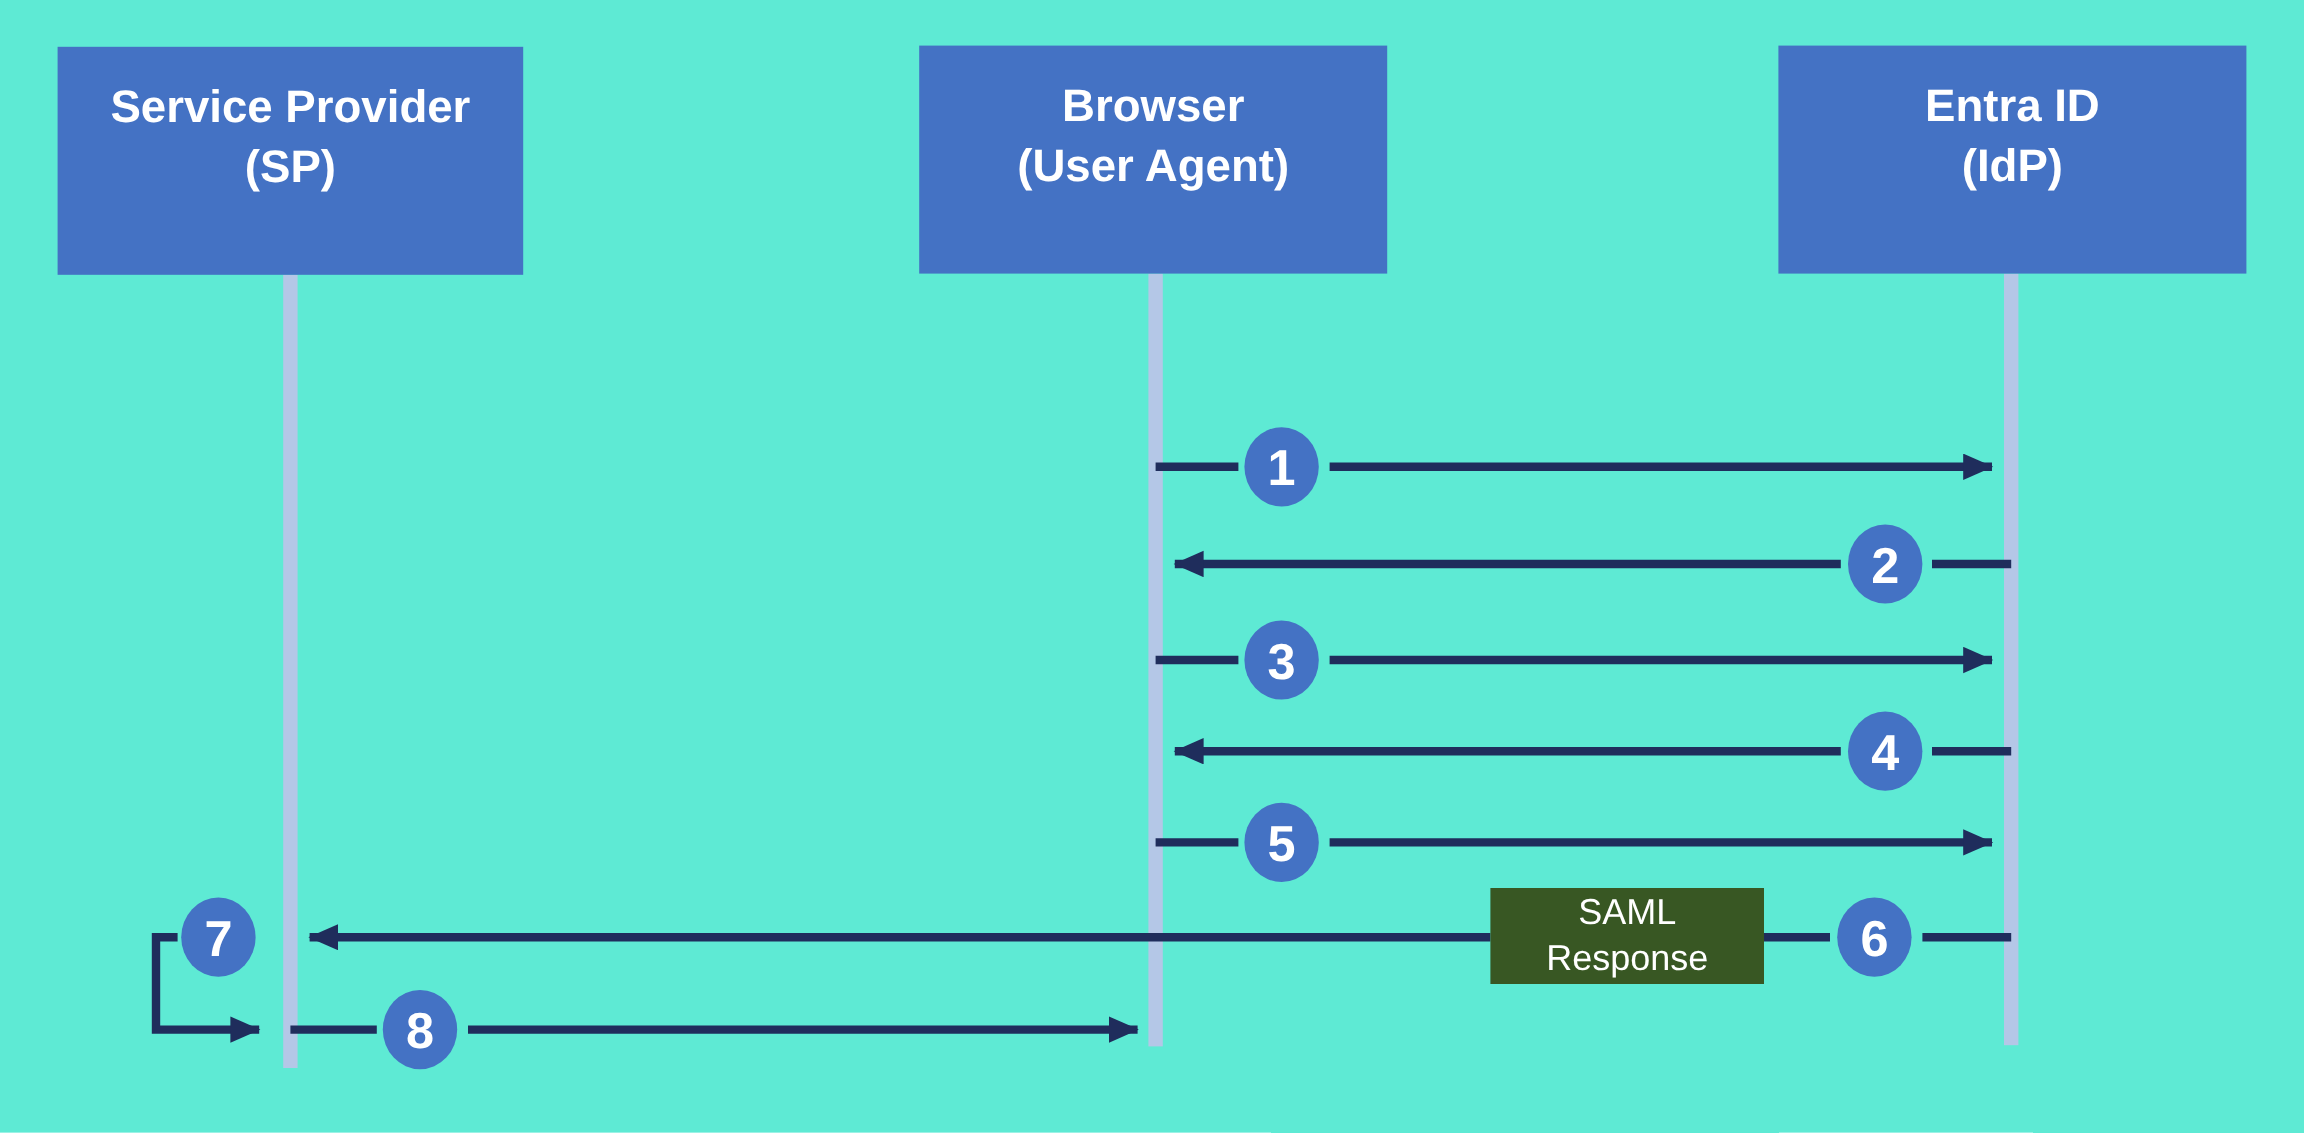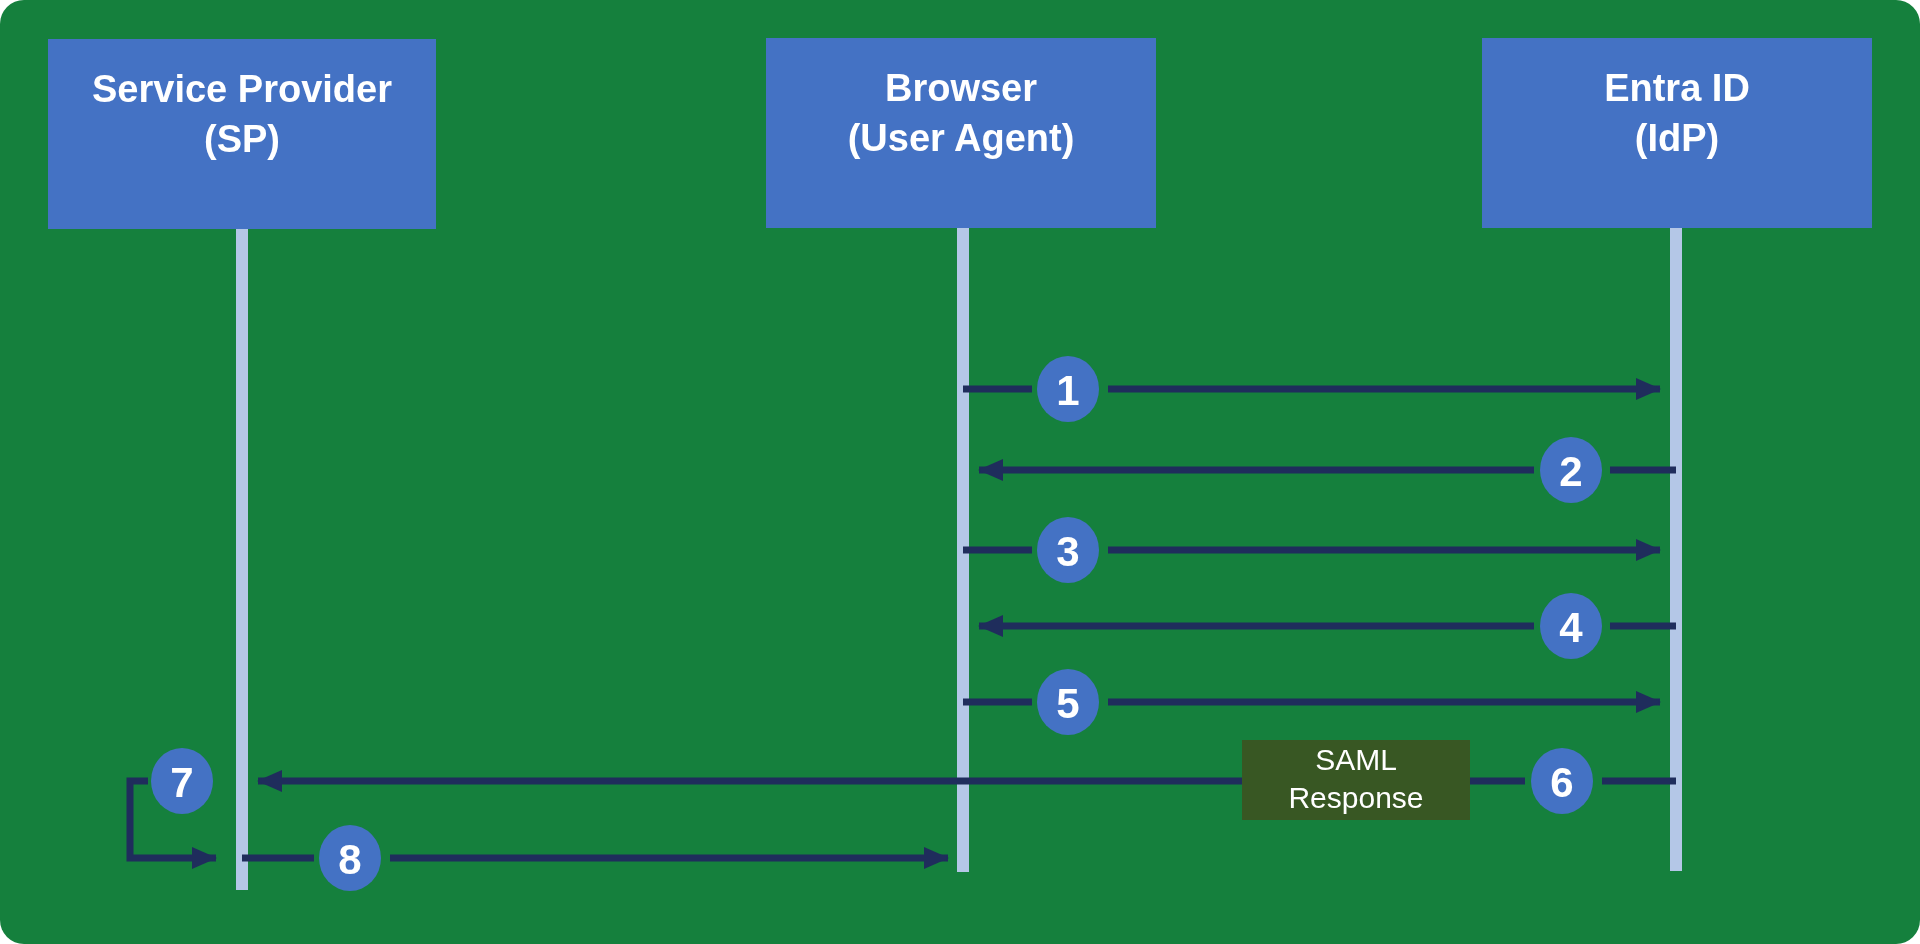--- a/index.html
+++ b/index.html
@@ -10,22 +10,21 @@
   body {
     width: 1920px;
     height: 944px;
     font-family: "Liberation Sans", sans-serif;
     overflow: hidden;
   }
   #diagram-root {
     position: relative;
     width: 1920px;
     height: 944px;
-    background: #15803d;
-    border-radius: 24px;
+    background: #5eead4;
   }
   svg.seq {
     display: block;
     width: 1920px;
     height: 944px;
   }
   .actor-box-rect { }
   .actor-label {
     font-family: "Liberation Sans", sans-serif;
     font-weight: bold;

